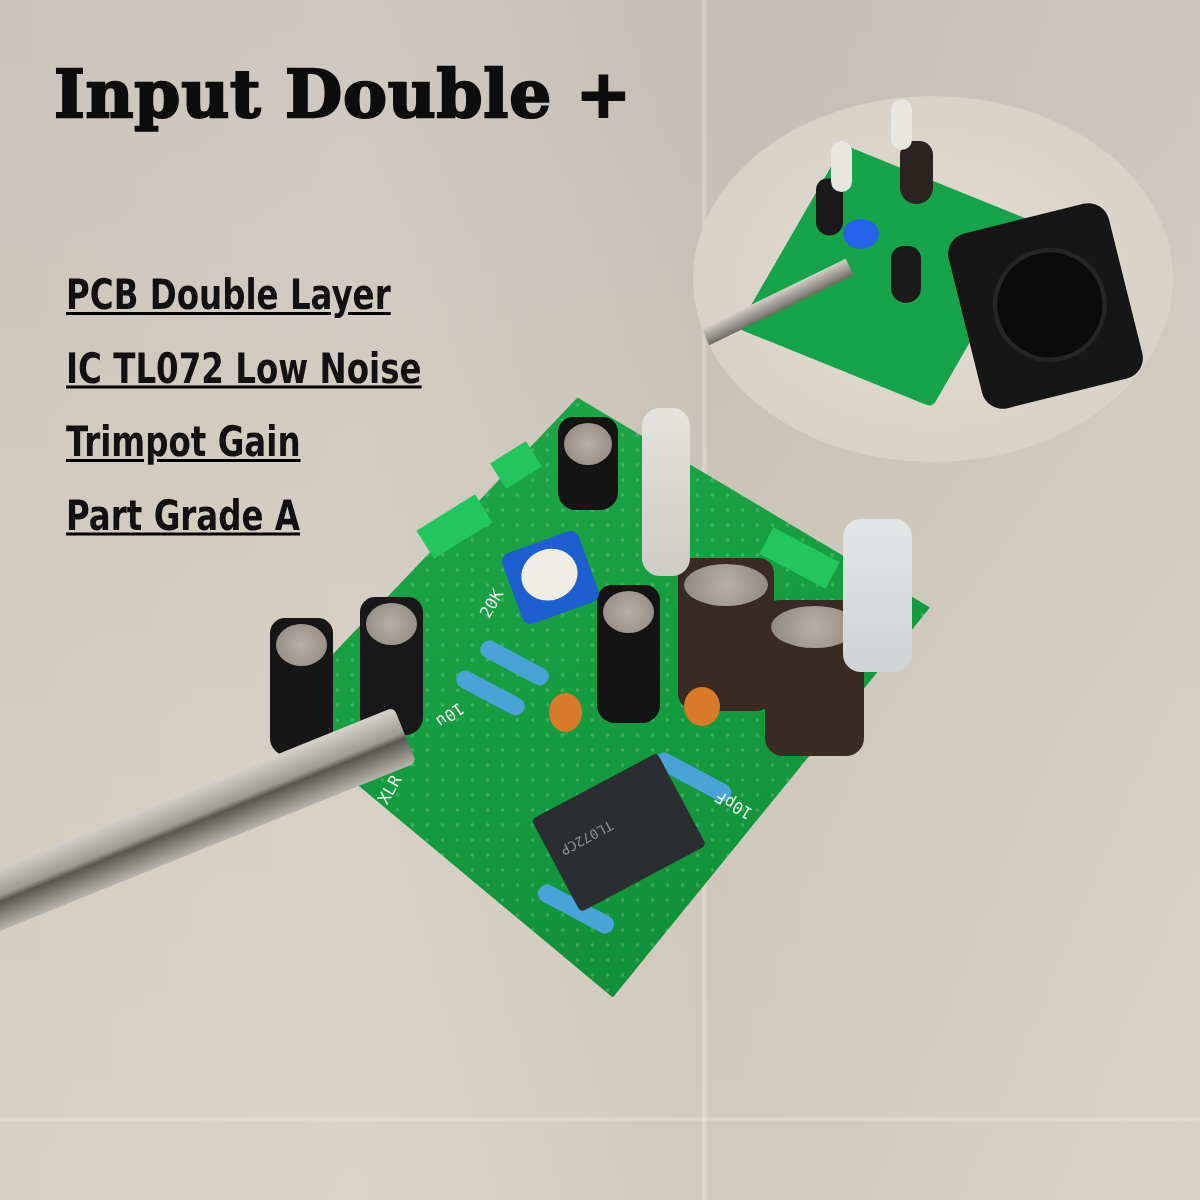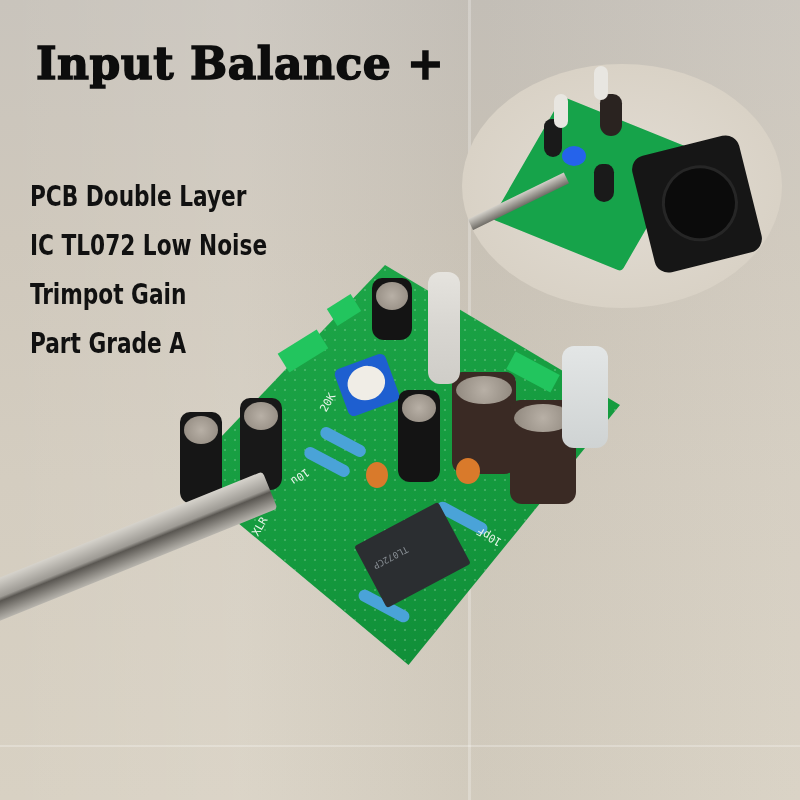--- a/index.html
+++ b/index.html
@@ -6,21 +6,21 @@
   body { width: 800px; height: 800px; overflow: hidden; position: relative;
          font-family: "DejaVu Sans", sans-serif; }
   .bg { position: absolute; inset: 0;
         background:
           linear-gradient(90deg, rgba(255,255,255,0.0) 0%, rgba(255,255,255,0.08) 30%, rgba(0,0,0,0.03) 60%, rgba(255,255,255,0.05) 100%),
           linear-gradient(180deg, #c9c4bc 0%, #cfc8bc 30%, #d4cdc0 60%, #d8d1c3 100%); }
   .tile-line { position: absolute; background: rgba(255,255,255,0.25); }
   .title { position: absolute; left: 36px; top: 38px; font-family: "DejaVu Serif", serif;
            font-weight: 900; font-size: 44px; color: #0d0d0d; letter-spacing: 0.5px;
            -webkit-text-stroke: 1.5px #0d0d0d; white-space: nowrap; }
-  .features { position: absolute; left: 30px; top: 172px; }
+  .features { position: absolute; left: 44px; top: 172px; text-decoration: underline; }
   .feature { font-family: "DejaVu Sans Condensed", "DejaVu Sans", sans-serif; font-weight: bold;
              font-size: 28px; color: #111; height: 49px; line-height: 49px; white-space: nowrap;
              transform: scaleX(0.86); transform-origin: left center; }
   .inset { position: absolute; left: 462px; top: 64px; width: 320px; height: 244px;
            border-radius: 50%; background: radial-gradient(ellipse at center, #e3ddd4 0%, #d9d2c6 70%, #cfc8bb 100%);
            overflow: hidden; }
   .pcb-small { position: absolute; left: 60px; top: 50px; width: 140px; height: 140px;
                background: #16a34a; transform: rotate(22deg) skewX(-8deg); border-radius: 4px; }
   .xlr { position: absolute; left: 180px; top: 80px; width: 110px; height: 120px;
          background: #161616; border-radius: 14px; transform: rotate(-14deg); }
@@ -50,21 +50,21 @@
                    background: linear-gradient(180deg, #d3d0c9, #6f6c66); transform: rotate(-26deg); }
   .silk { position: absolute; color: #e8f5ea; font-size: 11px; font-family: "DejaVu Sans Mono", monospace; }
 </style>
 </head>
 <body>
 
 <div class="bg"></div>
 <div class="tile-line" style="left:468px;top:0;width:3px;height:800px;"></div>
 <div class="tile-line" style="left:0;top:745px;width:800px;height:2px;"></div>
 
-<div class="title">Input Balance +</div>
+<div class="title">Input Double +</div>
 
 <div class="features">
   <div class="feature">PCB Double Layer</div>
   <div class="feature">IC TL072 Low Noise</div>
   <div class="feature">Trimpot Gain</div>
   <div class="feature">Part Grade A</div>
 </div>
 
 <div class="inset">
   <div class="pcb-small"></div>

